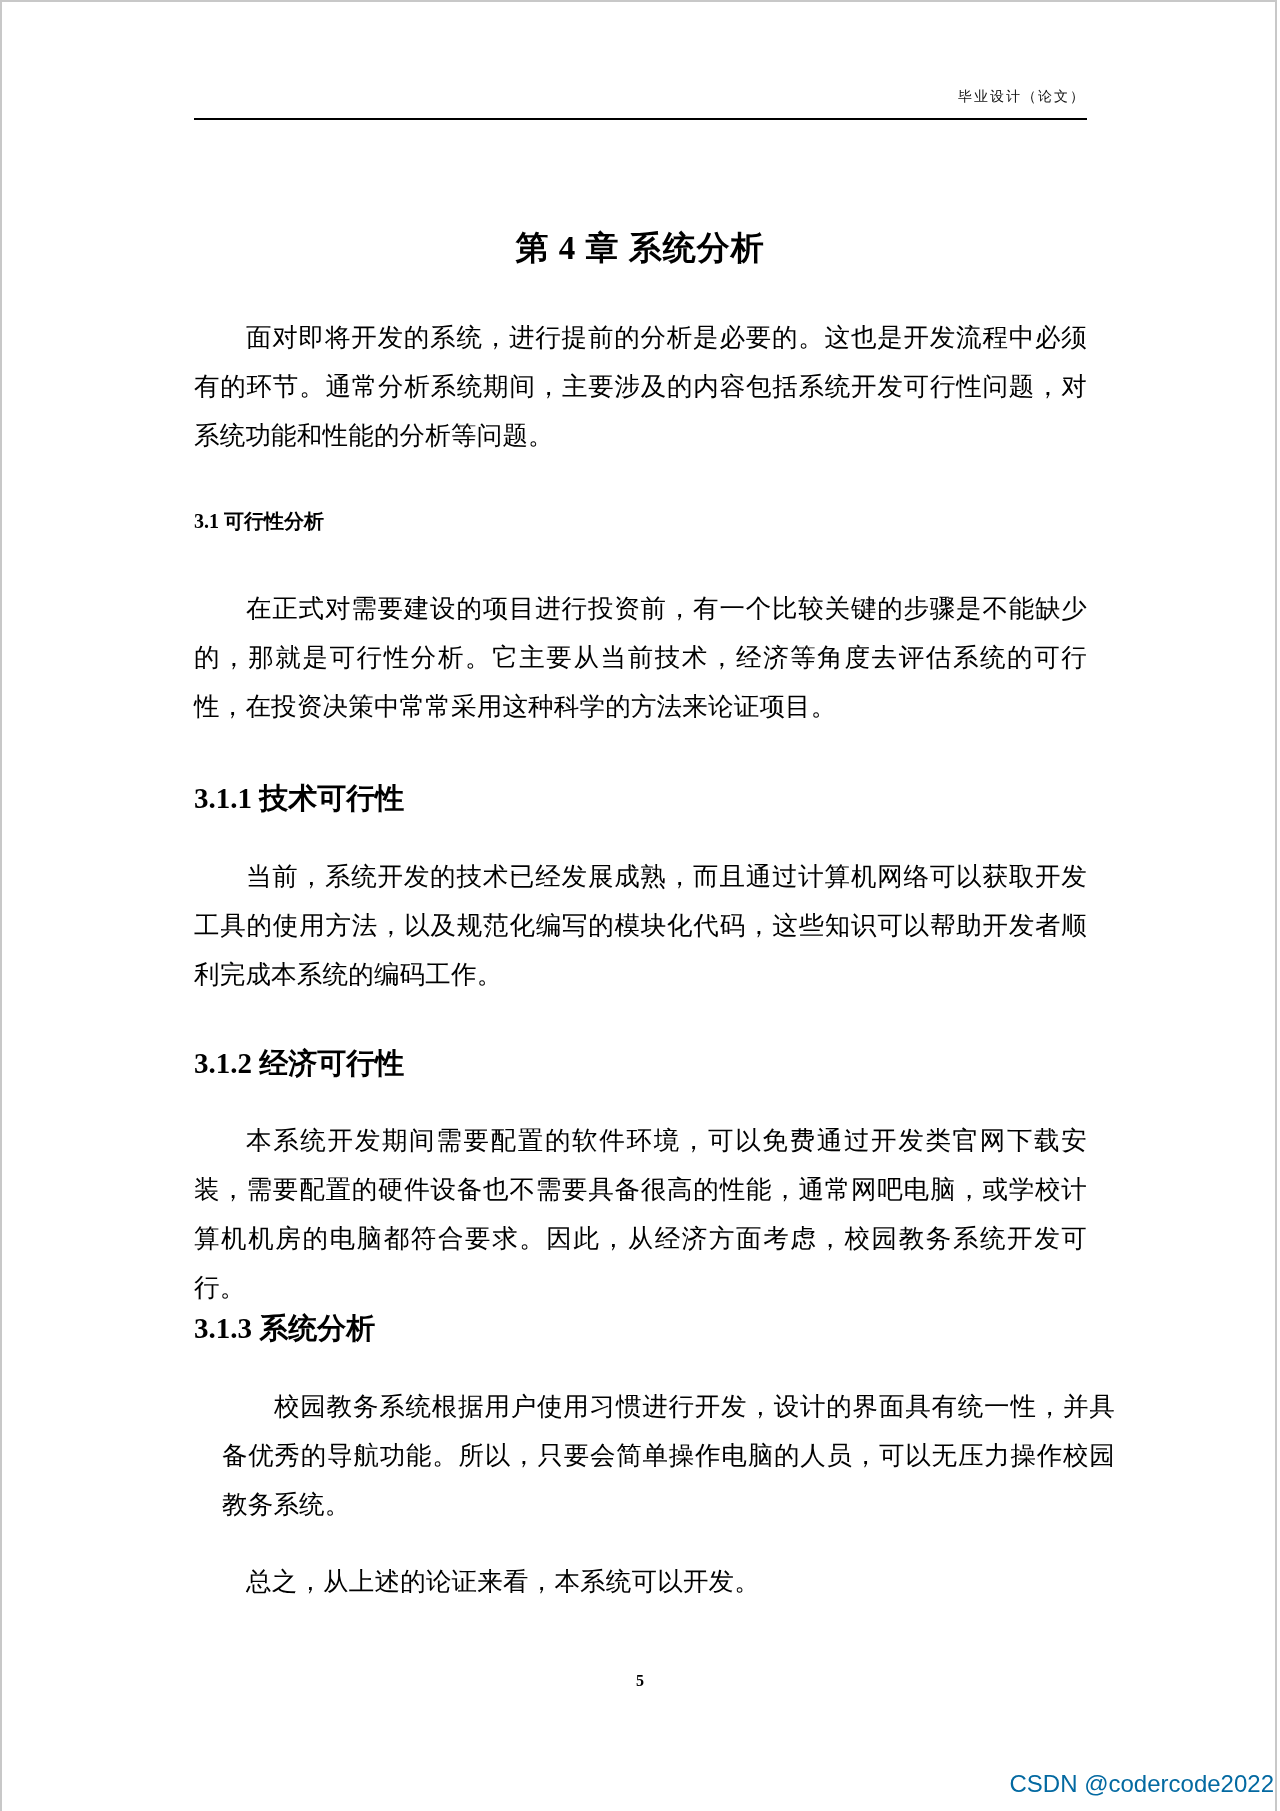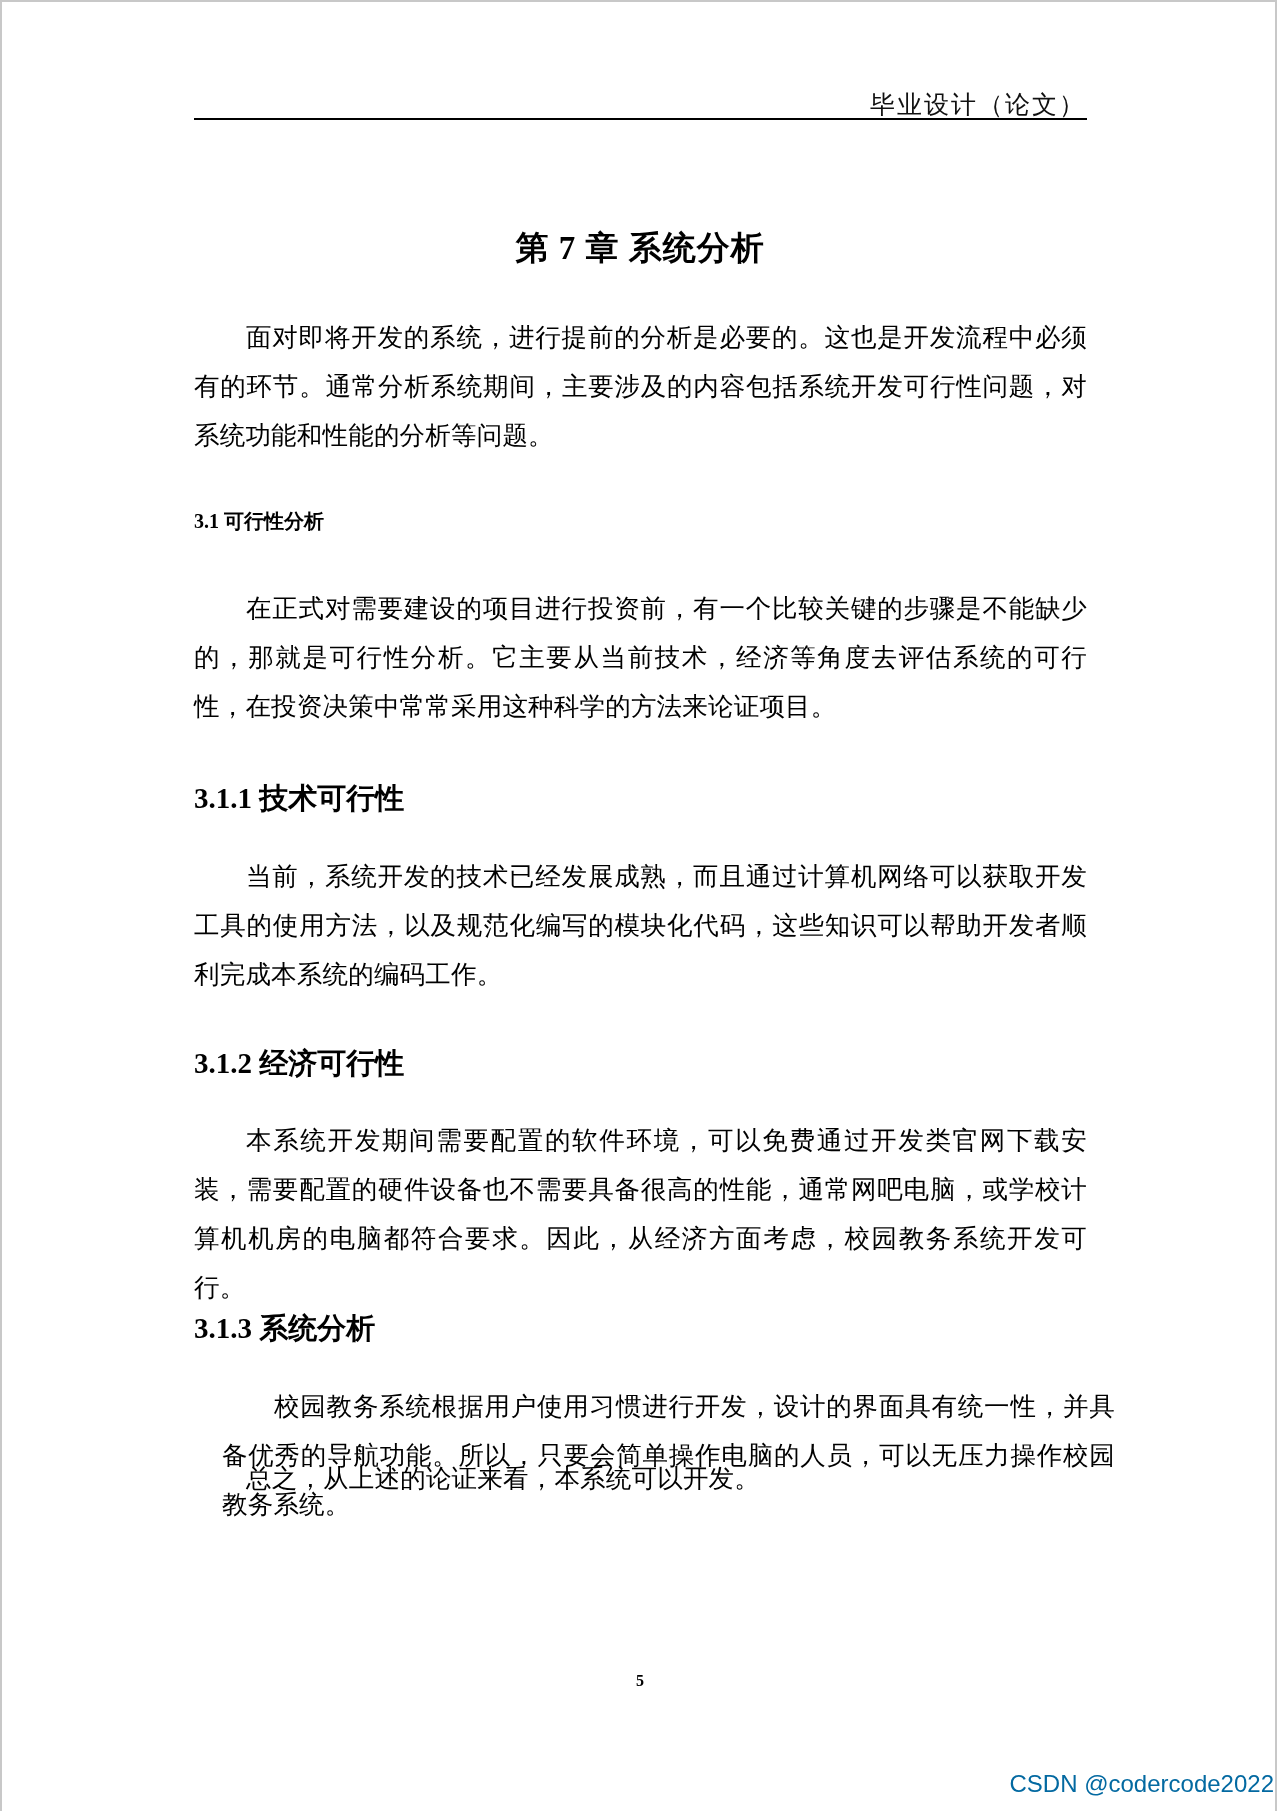--- a/index.html
+++ b/index.html
@@ -1,51 +1,51 @@
 <!DOCTYPE html>
 <html><head>
   <meta charset="utf-8">
   <style>
     html, body { margin: 0; padding: 0; background: #ffffff; }
     body { width: 1280px; height: 1811px; position: relative; overflow: hidden;
       font-family: "Liberation Serif", "DejaVu Serif", serif; color: #000; }
     .frame { position: absolute; left: 0; top: 0; width: 1277px; height: 1811px;
       border-left: 2px solid #c8c8c8; border-top: 2px solid #c8c8c8; border-right: 2px solid #c8c8c8; box-sizing: border-box; }
-    .running-header { position: absolute; right: 194px; top: 88px; font-size: 25px; letter-spacing: 2px; color: #111; }
+    .running-header { position: absolute; right: 194px; top: 88px; font-size: 14px; letter-spacing: 2px; color: #111; }
     .header-rule { position: absolute; left: 194px; top: 118px; width: 893px; height: 2px; background: #000; }
     .chapter-title { position: absolute; left: 0; width: 1280px; top: 226px; text-align: center;
       font-size: 33px; font-weight: bold; letter-spacing: 1px; }
     .h2 { position: absolute; left: 194px; font-size: 20px; font-weight: bold; }
     .h3 { position: absolute; left: 194px; font-size: 29px; font-weight: bold; }
     .para { position: absolute; left: 194px; width: 893px; font-size: 25.5px; line-height: 49px;
       text-align: justify; text-indent: 52px; letter-spacing: 0.2px; }
     .page-number { position: absolute; left: 0; width: 1280px; text-align: center; top: 1672px; font-size: 16px; font-weight: bold; }
     .watermark { position: absolute; right: 6px; top: 1770px; font-family: "Liberation Sans", "DejaVu Sans", sans-serif;
       font-size: 24px; color: #0369a1; }
   </style>
 </head>
 <body>
 
 <div class="frame"></div>
 
 <div class="running-header">毕业设计（论文）</div>
 <div class="header-rule"></div>
 
-<div class="chapter-title">第 7 章  系统分析</div>
+<div class="chapter-title">第 4 章  系统分析</div>
 
 <div class="para" style="top:313px;">面对即将开发的系统，进行提前的分析是必要的。这也是开发流程中必须有的环节。通常分析系统期间，主要涉及的内容包括系统开发可行性问题，对系统功能和性能的分析等问题。</div>
 
 <div class="h2" style="top:508px;">3.1  可行性分析</div>
 <div class="para" style="top:584px;">在正式对需要建设的项目进行投资前，有一个比较关键的步骤是不能缺少的，那就是可行性分析。它主要从当前技术，经济等角度去评估系统的可行性，在投资决策中常常采用这种科学的方法来论证项目。</div>
 
 <div class="h3" style="top:779px;">3.1.1  技术可行性</div>
 <div class="para" style="top:852px;">当前，系统开发的技术已经发展成熟，而且通过计算机网络可以获取开发工具的使用方法，以及规范化编写的模块化代码，这些知识可以帮助开发者顺利完成本系统的编码工作。</div>
 
 <div class="h3" style="top:1044px;">3.1.2  经济可行性</div>
 <div class="para" style="top:1116px;">本系统开发期间需要配置的软件环境，可以免费通过开发类官网下载安装，需要配置的硬件设备也不需要具备很高的性能，通常网吧电脑，或学校计算机机房的电脑都符合要求。因此，从经济方面考虑，校园教务系统开发可行。</div>
 
 <div class="h3" style="top:1309px;">3.1.3  系统分析</div>
 <div class="para" style="top:1382px;margin-left:28px;">校园教务系统根据用户使用习惯进行开发，设计的界面具有统一性，并具备优秀的导航功能。所以，只要会简单操作电脑的人员，可以无压力操作校园教务系统。</div>
-<div class="para" style="top:1454px;">总之，从上述的论证来看，本系统可以开发。</div>
+<div class="para" style="top:1557px;">总之，从上述的论证来看，本系统可以开发。</div>
 
 <div class="page-number">5</div>
 
 <div class="watermark">CSDN @codercode2022</div>
 
 </body></html>

